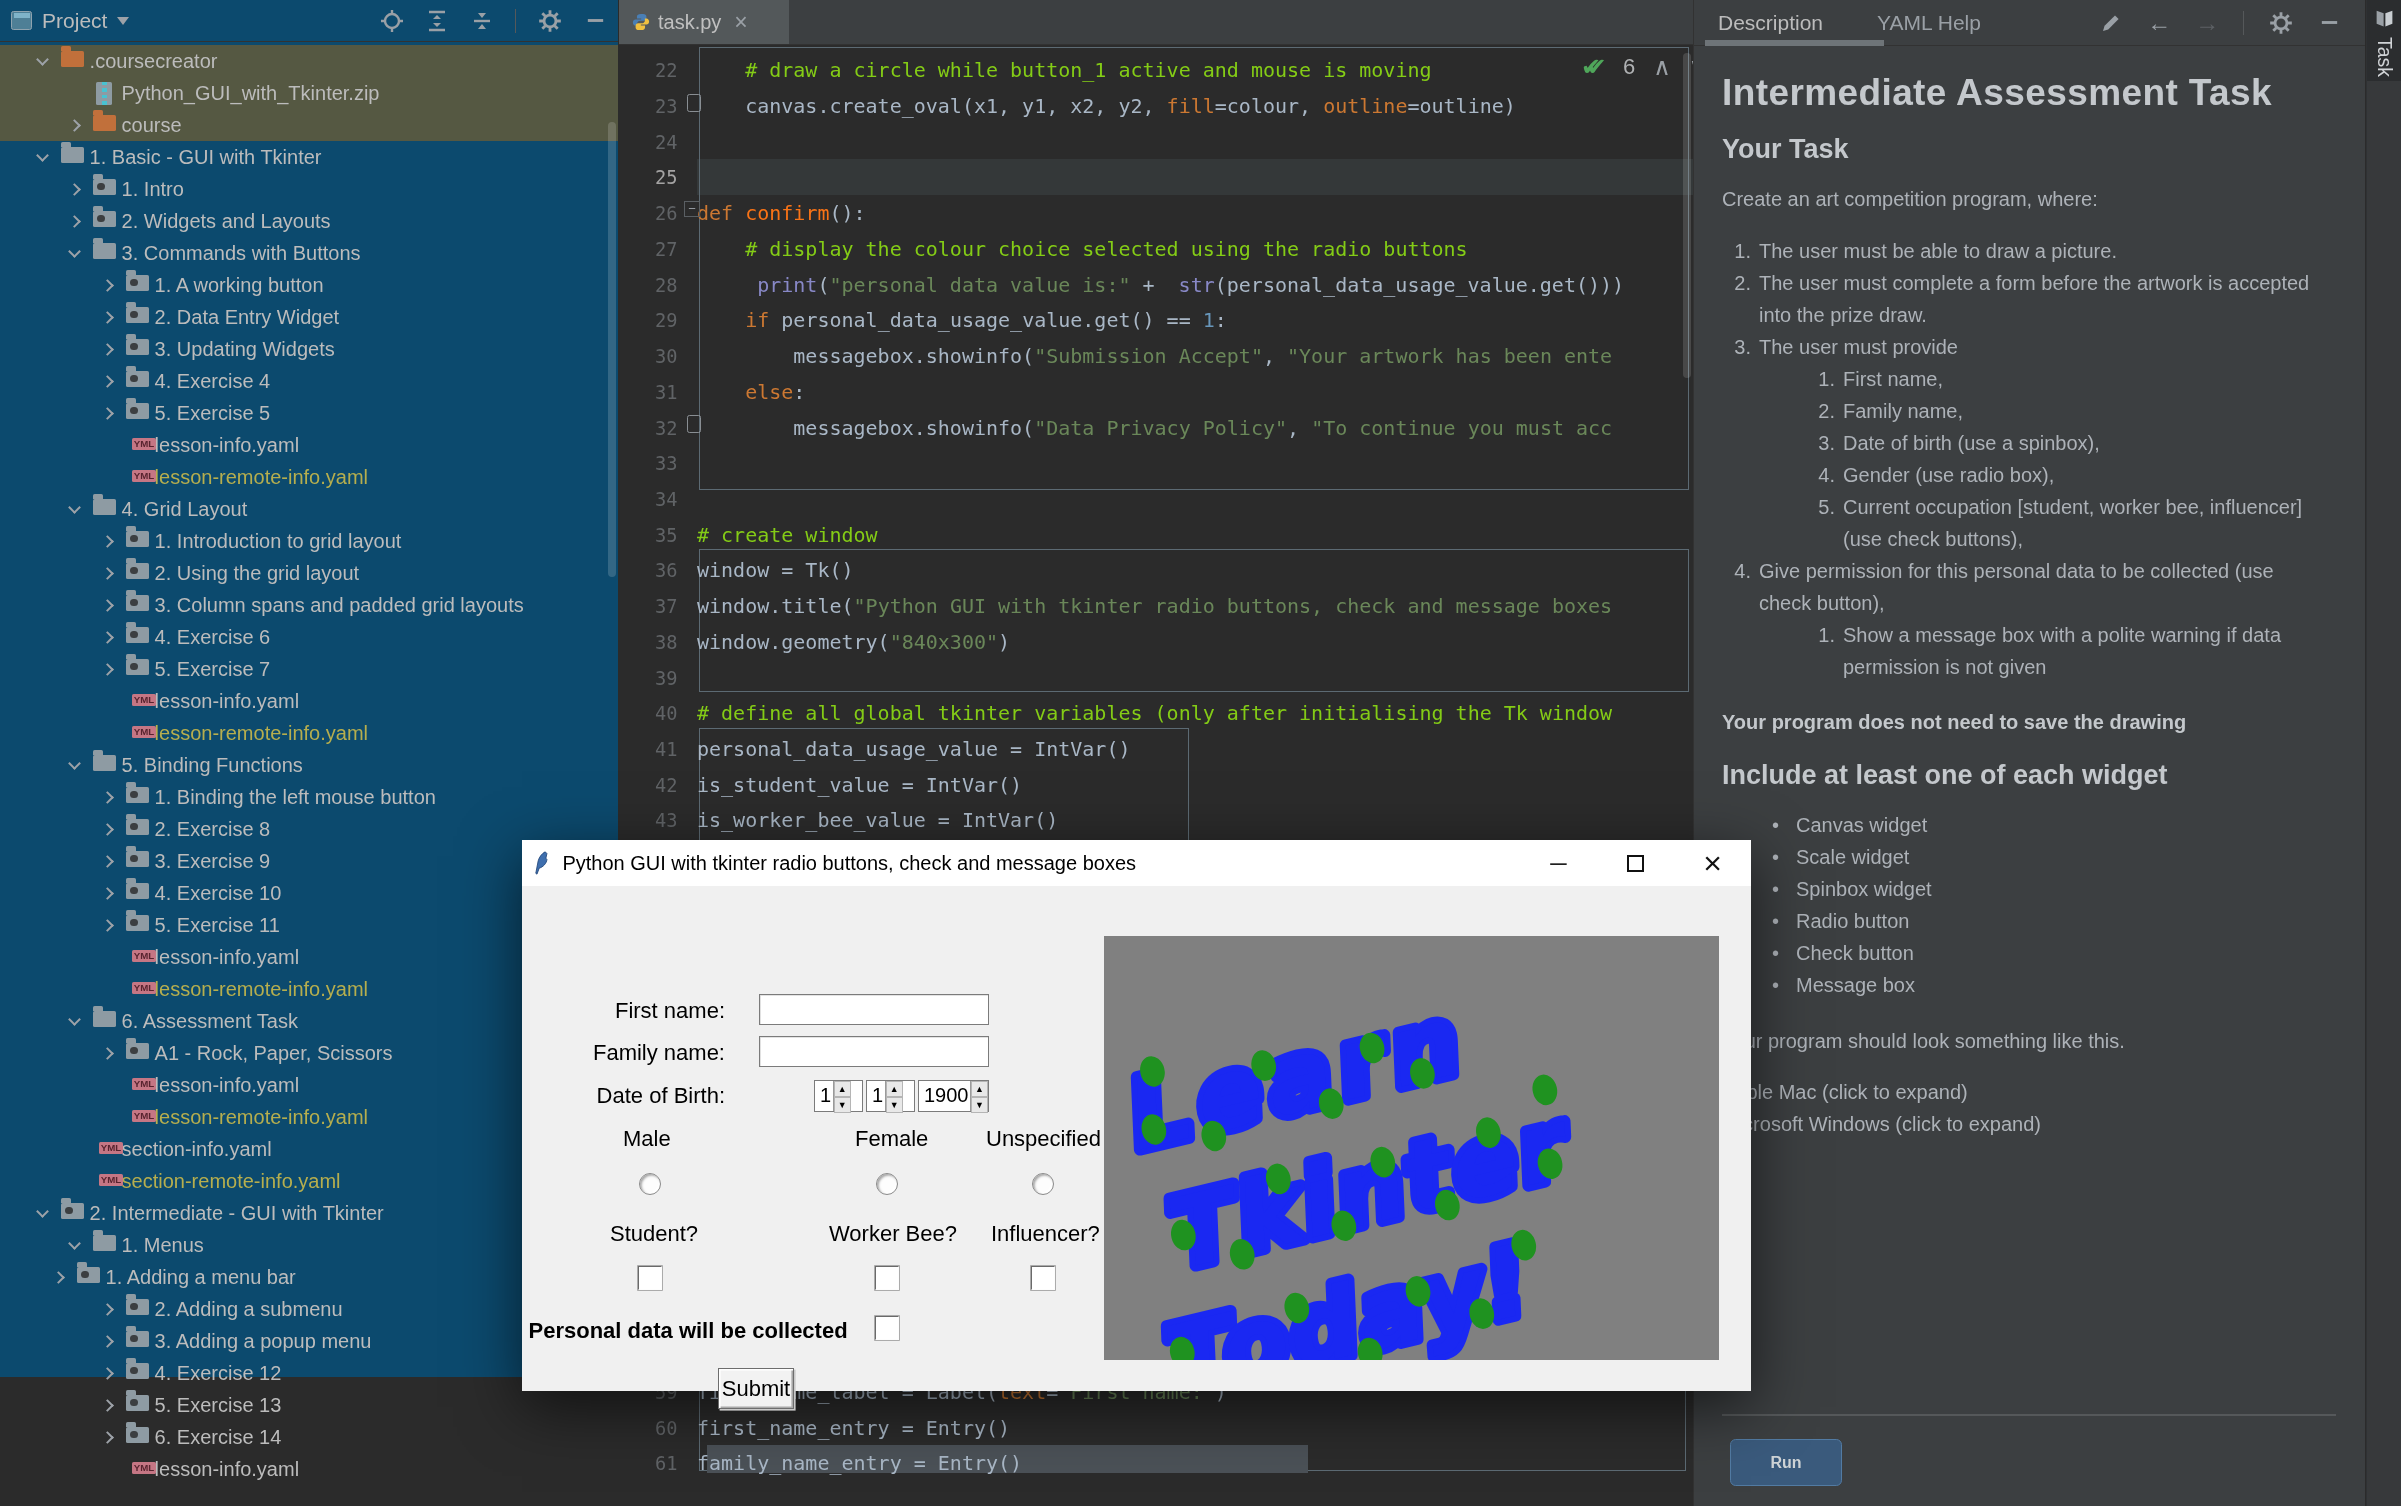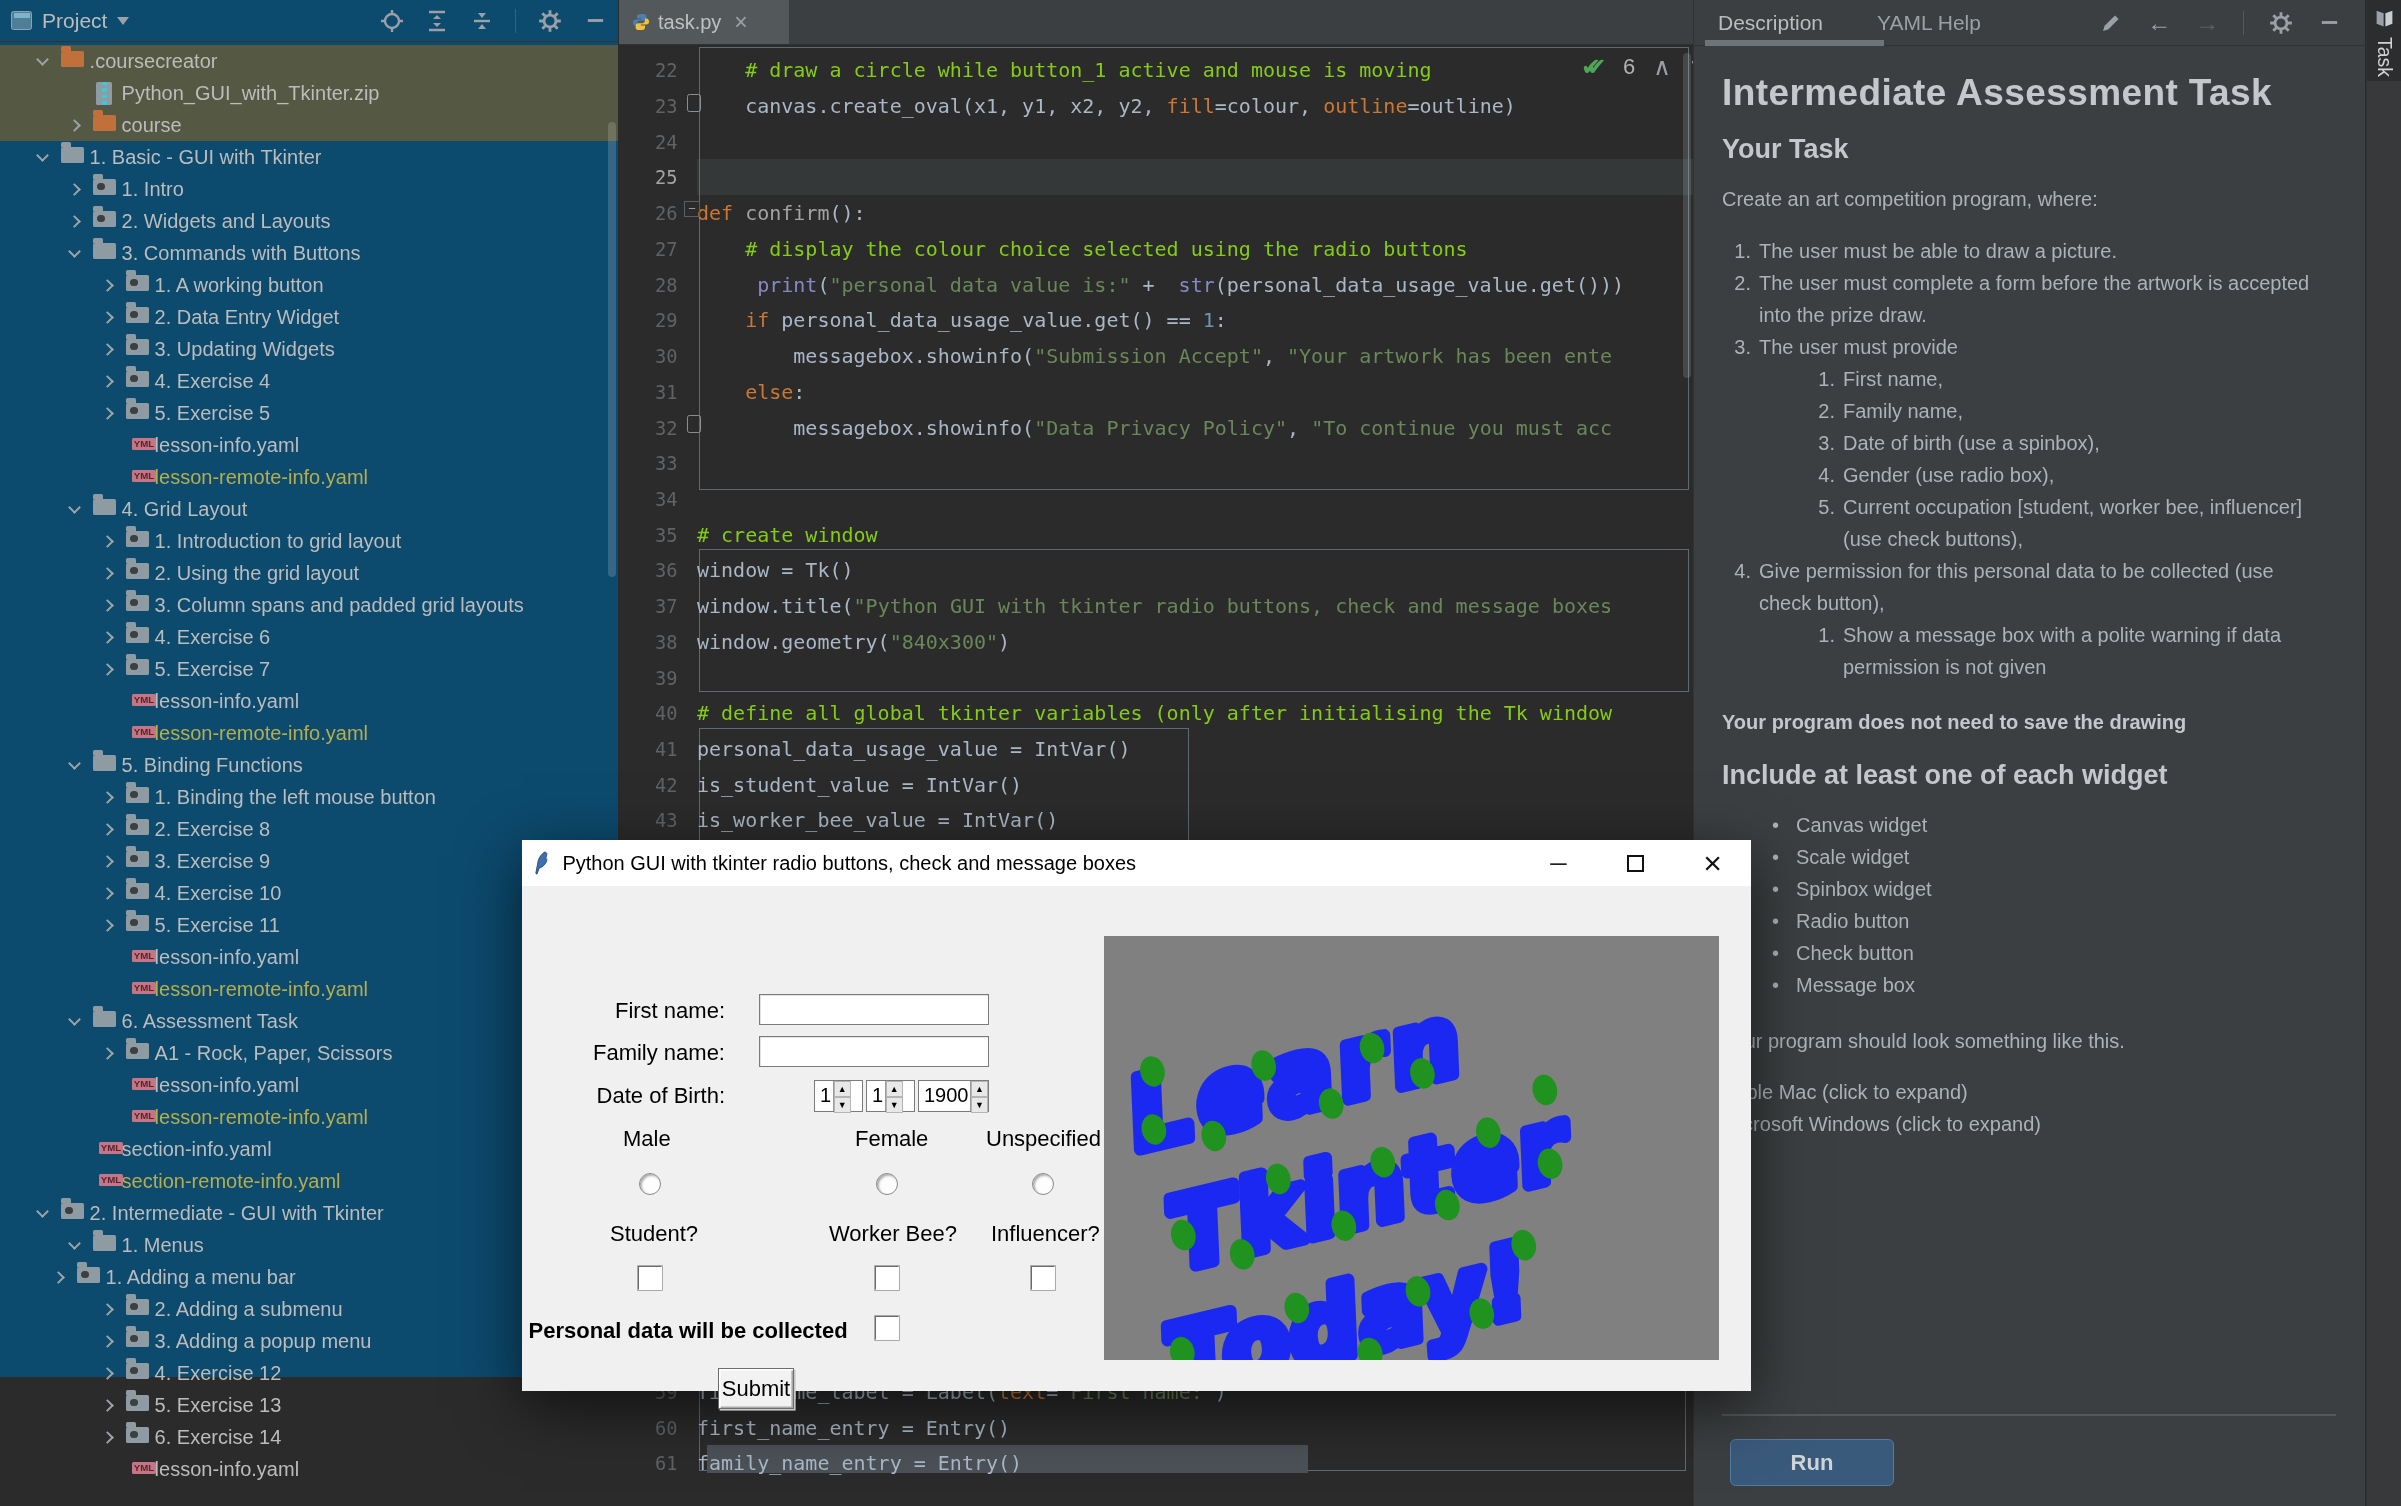--- a/index.html
+++ b/index.html
@@ -54,21 +54,21 @@
   #tab-task .close { color:#9aa0a6; font-size:23px; margin-left:4.9px; }
   #editor-body { position:absolute; left:0; top:45px; right:0; bottom:0; overflow:hidden; }
   .frame { position:absolute; border:1.6px solid #5c6a73; }
   #cur-line { position:absolute; left:78px; right:0; top:114px; height:36px; background:#343839; }
   #sel-band { position:absolute; left:88px; top:1400px; width:601px; height:28px; background:#4b5157; }
   .crow { position:absolute; left:0; right:0; height:36px; display:flex; align-items:center; }
   .ln { width:78px; flex:none; text-align:right; padding-right:19.5px; color:#606366;
         font-family:"DejaVu Sans Mono", monospace; font-size:18.7px; }
   .cd { font-family:"DejaVu Sans Mono", monospace; font-size:20px; white-space:pre; color:#a9b7c6; }
   .c-com { color:#84cc16; } .c-kw { color:#cc7832; } .c-str { color:#6a8759; }
-  .c-num { color:#6897bb; } .c-fn { color:#a3a3a3; } .c-bi { color:#8888c6;margin-left:12px; } .c-pl { color:#a9b7c6; }
+  .c-num { color:#6897bb; } .c-fn { color:#f97316; } .c-bi { color:#8888c6;margin-left:12px; } .c-pl { color:#a9b7c6; }
   #check-widget { position:absolute; left:962px; top:8px; display:flex; align-items:center; gap:18px;
         font-size:22px; color:#afb1b3; }
   #check-widget .checks { color:#4fa65a; font-size:24px; letter-spacing:-14.6px; padding-right:13px; }
   .gut-mark { position:absolute; left:68px; width:14px; height:18px; border:1.6px solid #9aa0a6; border-radius:2.4px; opacity:.85; }
   .fold-mark { position:absolute; left:65px; width:16px; height:16px; border:1.6px solid #5a5f63; color:#9aa0a6;
         font-size:13px; line-height:13px; text-align:center; }
   #ed-scroll { position:absolute; right:3.2px; top:8px; width:8px; height:325px; background:rgba(255,255,255,0.14); border-radius:4px; }
 
   
   #right-panel { position:absolute; left:1693px; top:0; width:672px; height:1507px; background:#3c3f41;
@@ -85,22 +85,22 @@
   #pcontent h2 { font-size:27px; color:#c4c8cc; margin:21px 0 18px; }
   #pcontent .para { margin-bottom:19.5px; }
   .li { display:flex; }
   .li .no { width:37px; text-align:right; padding-right:8px; flex:none; }
   .li.ind2 { margin-left:84px; }
   .li .txt { flex:1; }
   .bold-note { font-weight:bold; color:#c4c8cc; margin:23px 0 4.9px; }
   .bul { display:flex; padding-left:50px; }
   .bul .dot { width:24px; flex:none; }
   #panel-divider { position:absolute; left:28px; width:614px; top:1414px; height:1.6px; background:#55585a; }
-  #run-button { position:absolute; left:36px; top:1439px; width:164px; height:47px; background:#3A5A7C;
-        border:1.6px solid #527ba3; border-radius:5.7px; color:#ced3d6; font-size:22px; font-weight:bold;
+  #run-button { position:absolute; left:36px; top:1439px; width:112px; height:47px; background:#3A5A7C;
+        border:1.6px solid #527ba3; border-radius:5.7px; color:#ced3d6; font-size:16px; font-weight:bold;
         display:flex; align-items:center; justify-content:center; cursor:pointer; }
 
   
   #task-stripe { position:absolute; left:2366px; top:0; width:36px; height:1507px; background:#37393b;
         border-left:0.8px solid #2f3133; }
   #task-button { height:81px; background:#2b2d2f; display:flex; flex-direction:column; align-items:center; padding-top:8px; }
   #task-button .tlbl { color:#d0d3d6; font-size:19.5px; writing-mode:vertical-rl; margin-top:8px; }
 
   
   #dialog { position:absolute; left:522px; top:840px; width:1229px; height:551px;

